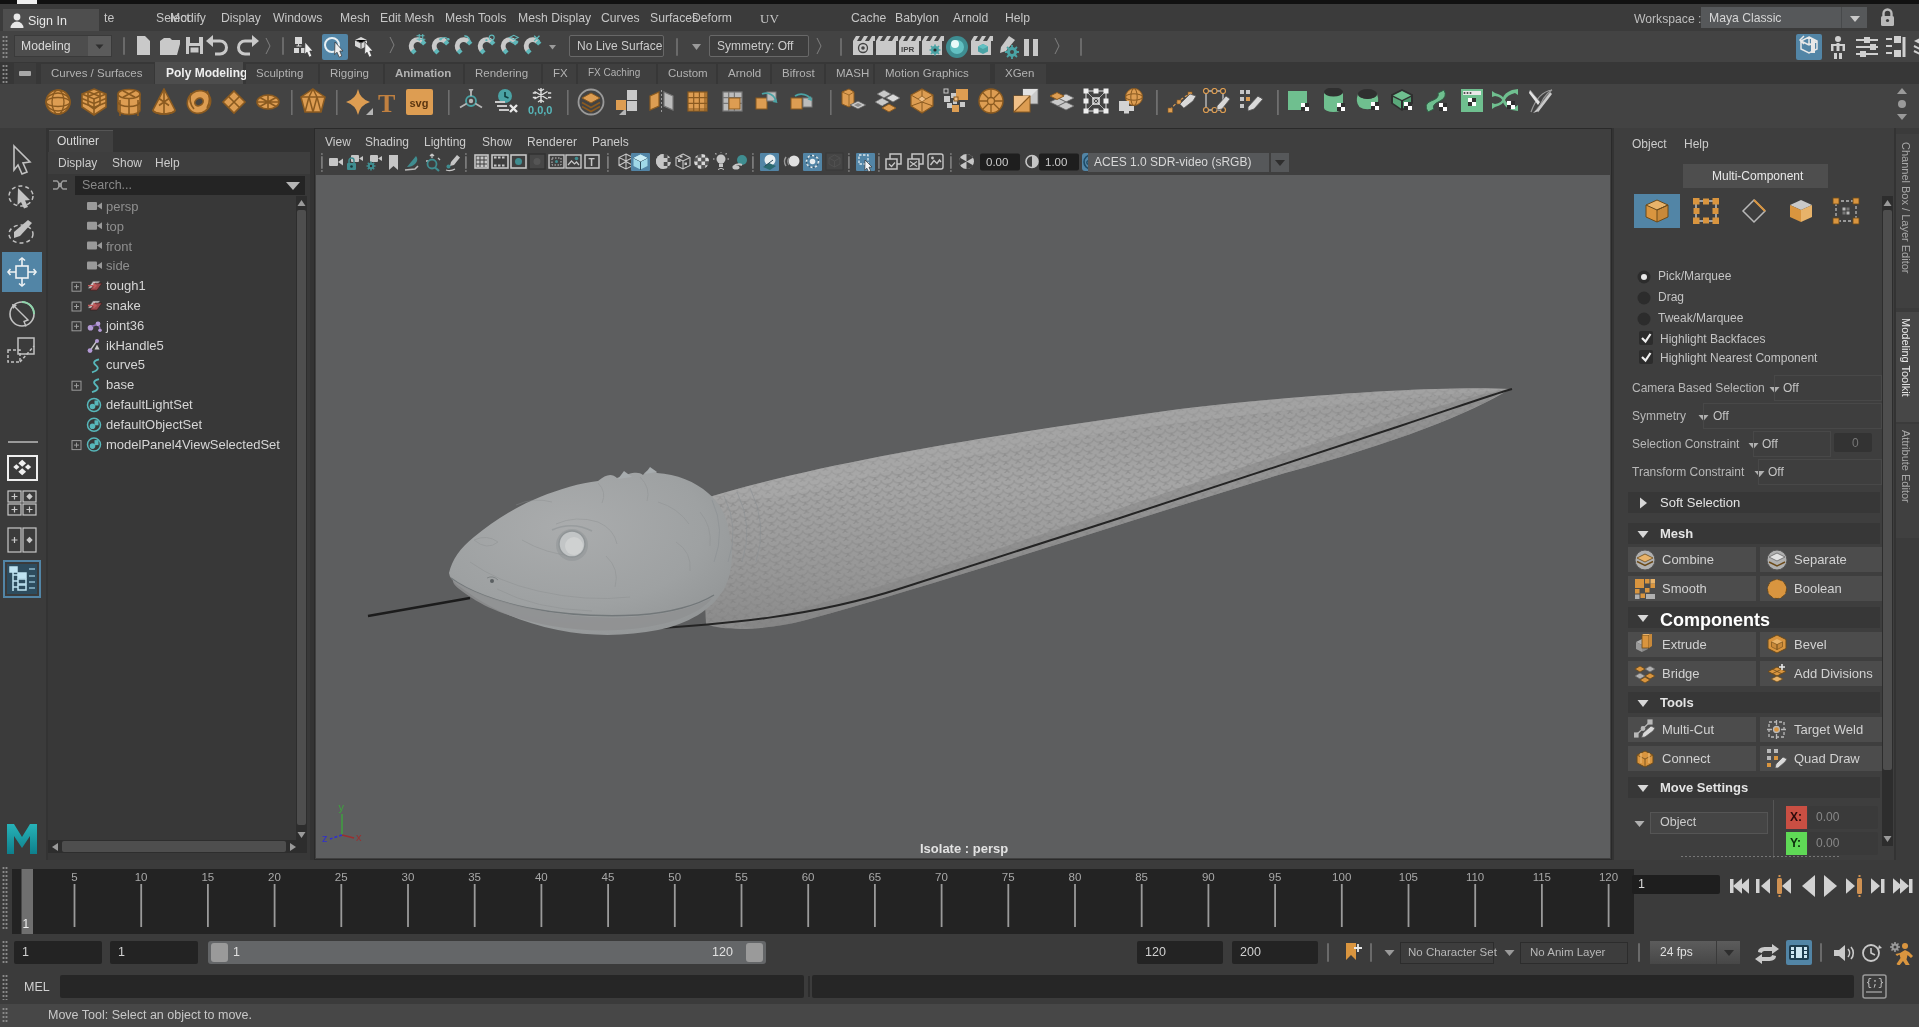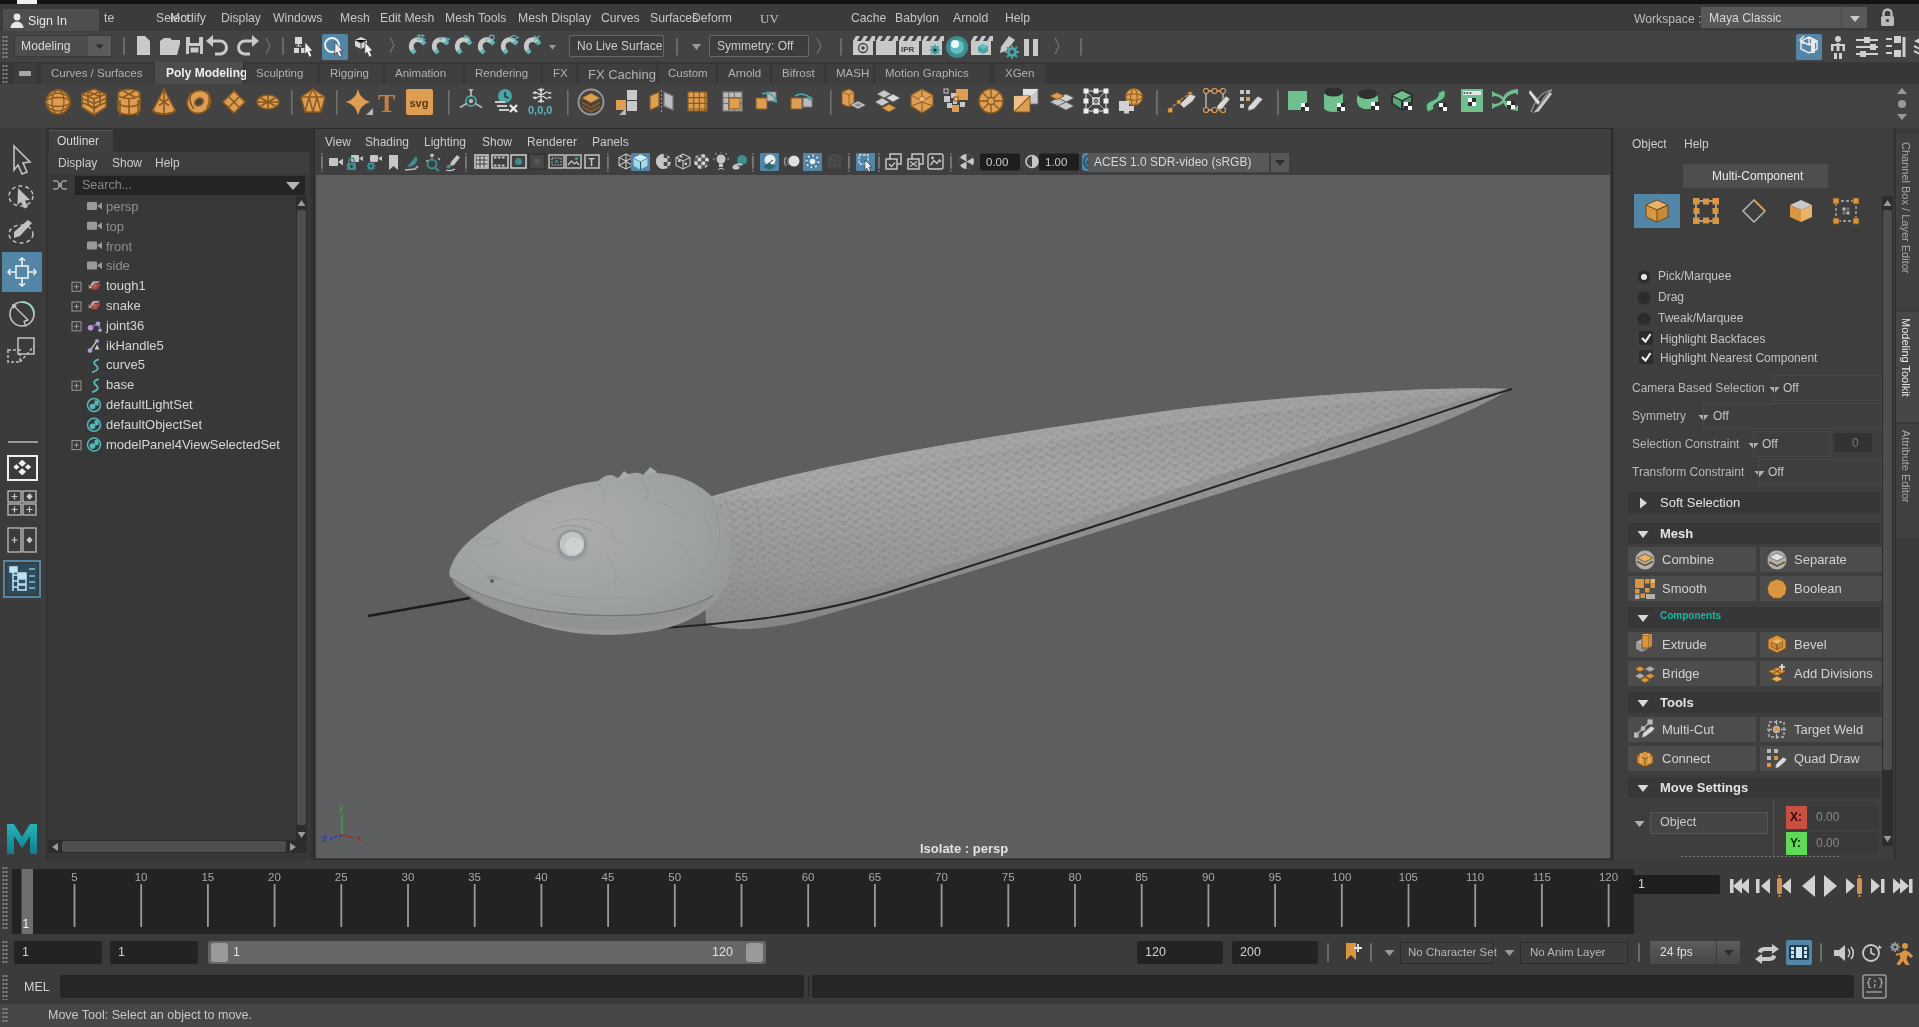--- a/index.html
+++ b/index.html
@@ -284,27 +284,27 @@
     </svg>
 <div class="abs" style="left:41px;top:64px;width:113px;height:20px;background:#3f3f3f;"></div>
 <div class="txt" style="left:51px;top:67px;font-size:11.5px;color:#b2b2b2;font-weight:normal;">Curves / Surfaces</div>
 <div class="abs" style="left:155px;top:62px;width:88px;height:22px;background:#4d4d4d;"></div>
 <div class="txt" style="left:166px;top:66px;font-size:12px;color:#efefef;font-weight:bold;">Poly Modeling</div>
 <div class="abs" style="left:246px;top:64px;width:72px;height:20px;background:#3f3f3f;"></div>
 <div class="txt" style="left:256px;top:67px;font-size:11.5px;color:#b2b2b2;font-weight:normal;">Sculpting</div>
 <div class="abs" style="left:320px;top:64px;width:63px;height:20px;background:#3f3f3f;"></div>
 <div class="txt" style="left:330px;top:67px;font-size:11.5px;color:#b2b2b2;font-weight:normal;">Rigging</div>
 <div class="abs" style="left:385px;top:64px;width:78px;height:20px;background:#3f3f3f;"></div>
-<div class="txt" style="left:395px;top:67px;font-size:11.5px;color:#b2b2b2;font-weight:normal;">Animation</div>
+<div class="txt" style="left:395px;top:67px;font-size:11.5px;color:#b2b2b2;font-weight:bold;">Animation</div>
 <div class="abs" style="left:465px;top:64px;width:76px;height:20px;background:#3f3f3f;"></div>
 <div class="txt" style="left:475px;top:67px;font-size:11.5px;color:#b2b2b2;font-weight:normal;">Rendering</div>
 <div class="abs" style="left:543px;top:64px;width:33px;height:20px;background:#3f3f3f;"></div>
 <div class="txt" style="left:553px;top:67px;font-size:11.5px;color:#b2b2b2;font-weight:normal;">FX</div>
 <div class="abs" style="left:578px;top:64px;width:78px;height:20px;background:#3f3f3f;"></div>
-<div class="txt" style="left:588px;top:67px;font-size:13px;color:#b2b2b2;font-weight:normal;">FX Caching</div>
+<div class="txt" style="left:588px;top:67px;font-size:10px;color:#b2b2b2;font-weight:normal;">FX Caching</div>
 <div class="abs" style="left:658px;top:64px;width:58px;height:20px;background:#3f3f3f;"></div>
 <div class="txt" style="left:668px;top:67px;font-size:11.5px;color:#b2b2b2;font-weight:normal;">Custom</div>
 <div class="abs" style="left:718px;top:64px;width:52px;height:20px;background:#3f3f3f;"></div>
 <div class="txt" style="left:728px;top:67px;font-size:11.5px;color:#b2b2b2;font-weight:normal;">Arnold</div>
 <div class="abs" style="left:772px;top:64px;width:52px;height:20px;background:#3f3f3f;"></div>
 <div class="txt" style="left:782px;top:67px;font-size:11.5px;color:#b2b2b2;font-weight:normal;">Bifrost</div>
 <div class="abs" style="left:826px;top:64px;width:47px;height:20px;background:#3f3f3f;"></div>
 <div class="txt" style="left:836px;top:67px;font-size:11.5px;color:#b2b2b2;font-weight:normal;">MASH</div>
 <div class="abs" style="left:875px;top:64px;width:115px;height:20px;background:#3f3f3f;"></div>
 <div class="txt" style="left:885px;top:67px;font-size:11.5px;color:#b2b2b2;font-weight:normal;">Motion Graphics</div>
@@ -1286,21 +1286,21 @@
 <div class="txt" style="left:1660px;top:495px;font-size:13px;color:#e4e4e4;font-weight:normal;">Soft Selection</div>
 <div class="abs" style="left:1628px;top:523px;width:252px;height:21px;background:#373737;"></div>
 <svg class="abs" style="left:1637px;top:530px" width="12" height="9">
       <path d="M0.5 1 L11.5 1 L6 8 Z" fill="#d8d8d8"></path>
     </svg>
 <div class="txt" style="left:1660px;top:526px;font-size:13px;color:#e4e4e4;font-weight:bold;">Mesh</div>
 <div class="abs" style="left:1628px;top:607px;width:252px;height:21px;background:#373737;"></div>
 <svg class="abs" style="left:1637px;top:614px" width="12" height="9">
       <path d="M0.5 1 L11.5 1 L6 8 Z" fill="#d8d8d8"></path>
     </svg>
-<div class="txt" style="left:1660px;top:610px;font-size:10px;color:#14b8a6;font-weight:bold;">Components</div>
+<div class="txt" style="left:1660px;top:610px;font-size:18px;color:#ffffff;font-weight:bold;">Components</div>
 <div class="abs" style="left:1628px;top:692px;width:252px;height:21px;background:#373737;"></div>
 <svg class="abs" style="left:1637px;top:699px" width="12" height="9">
       <path d="M0.5 1 L11.5 1 L6 8 Z" fill="#d8d8d8"></path>
     </svg>
 <div class="txt" style="left:1660px;top:695px;font-size:13px;color:#e4e4e4;font-weight:bold;">Tools</div>
 <div class="abs" style="left:1628px;top:777px;width:252px;height:21px;background:#373737;"></div>
 <svg class="abs" style="left:1637px;top:784px" width="12" height="9">
       <path d="M0.5 1 L11.5 1 L6 8 Z" fill="#d8d8d8"></path>
     </svg>
 <div class="txt" style="left:1660px;top:780px;font-size:13px;color:#e4e4e4;font-weight:bold;">Move Settings</div>

